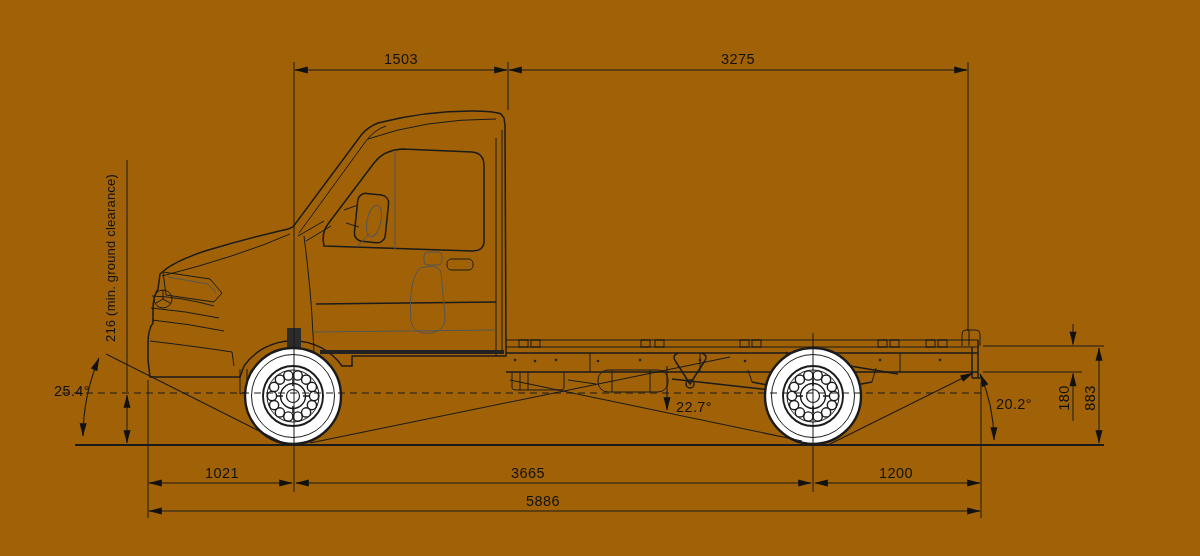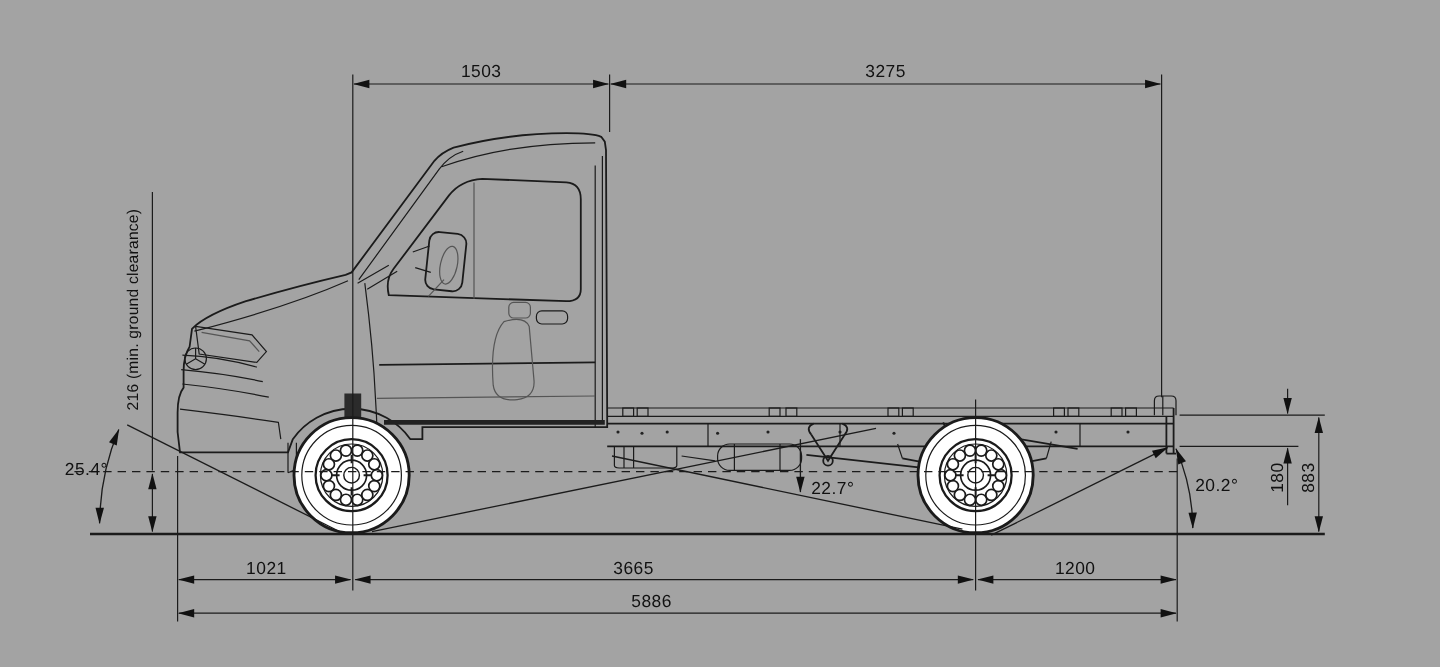--- a/index.html
+++ b/index.html
@@ -1,16 +1,16 @@
 <!DOCTYPE html>
 <html><head>
 <meta charset="utf-8">
 <style>
   html,body{margin:0;padding:0;background:#ffffff;}
-  .stage{position:relative;width:1200px;height:556px;background:#a3a3a3;overflow:hidden;
+  .stage{position:relative;width:1200px;height:556px;background:#a16207;overflow:hidden;
          font-family:"Liberation Sans", sans-serif;}
   svg{display:block;}
   text{font-family:"Liberation Sans","DejaVu Sans",sans-serif;fill:#111;}
   .dimtxt{font-size:14.5px;letter-spacing:.4px;}
   .notetxt{font-size:13px;letter-spacing:.2px;}
   .thin{stroke:#1b1b1b;stroke-width:1;fill:none;}
   .med{stroke:#1b1b1b;stroke-width:1.5;fill:none;}
   .bold{stroke:#1b1b1b;stroke-width:2.2;fill:none;}
   .lt{stroke:#555;stroke-width:1;fill:none;}
 </style>

